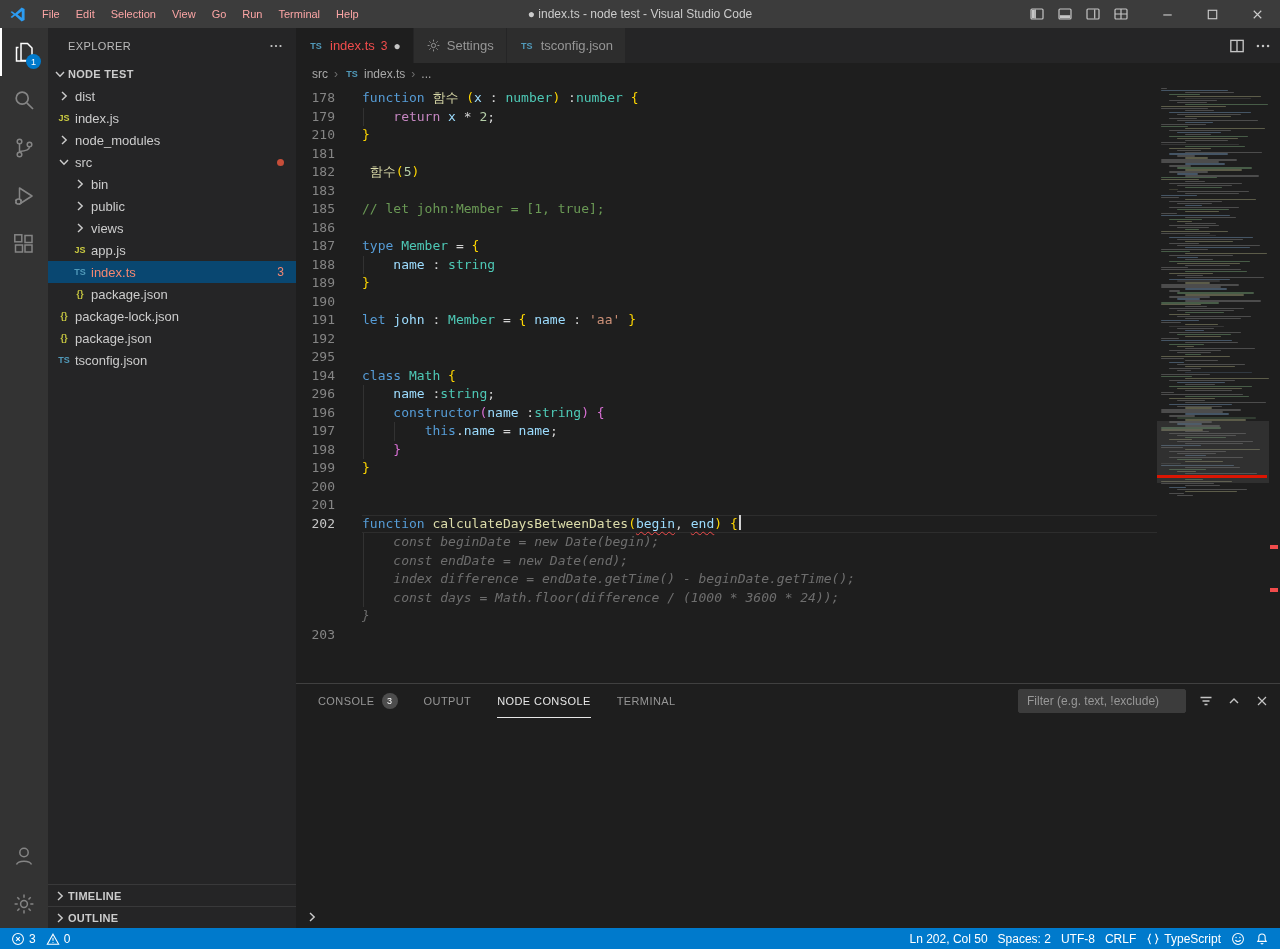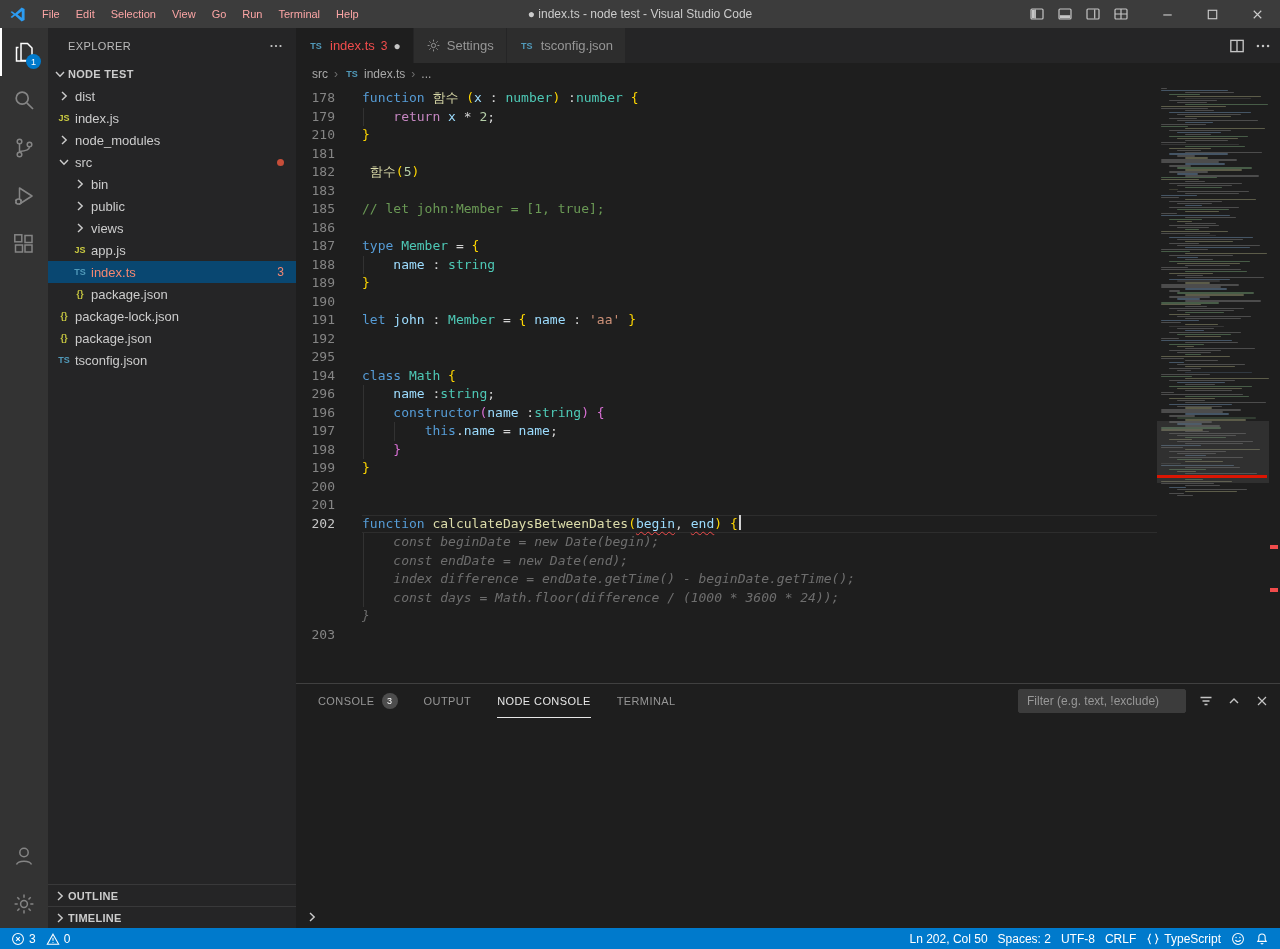--- a/index.html
+++ b/index.html
@@ -338,29 +338,29 @@
             <span class="tree-label">tsconfig.json</span>
           </div>
         </div>
       <div class="sb-bottom">
           <div class="sb-bsec">
             <span class="ic tree-chev">
               <svg viewBox="0 0 16 16" fill="none" stroke="currentColor" stroke-width="1.4">
                 <path d="M6 4l4.2 4L6 12"></path>
               </svg>
             </span>
-            <span>OUTLINE</span>
+            <span>TIMELINE</span>
           </div>
           <div class="sb-bsec">
             <span class="ic tree-chev">
               <svg viewBox="0 0 16 16" fill="none" stroke="currentColor" stroke-width="1.4">
                 <path d="M6 4l4.2 4L6 12"></path>
               </svg>
             </span>
-            <span>TIMELINE</span>
+            <span>OUTLINE</span>
           </div>
         </div>
     </div>
 
     <div class="editor-group">
 
       <div class="tabbar">
         <div class="tab active">
             <span class="fico fico-ts">TS</span>
             <span class="tab-label err">index.ts</span>

